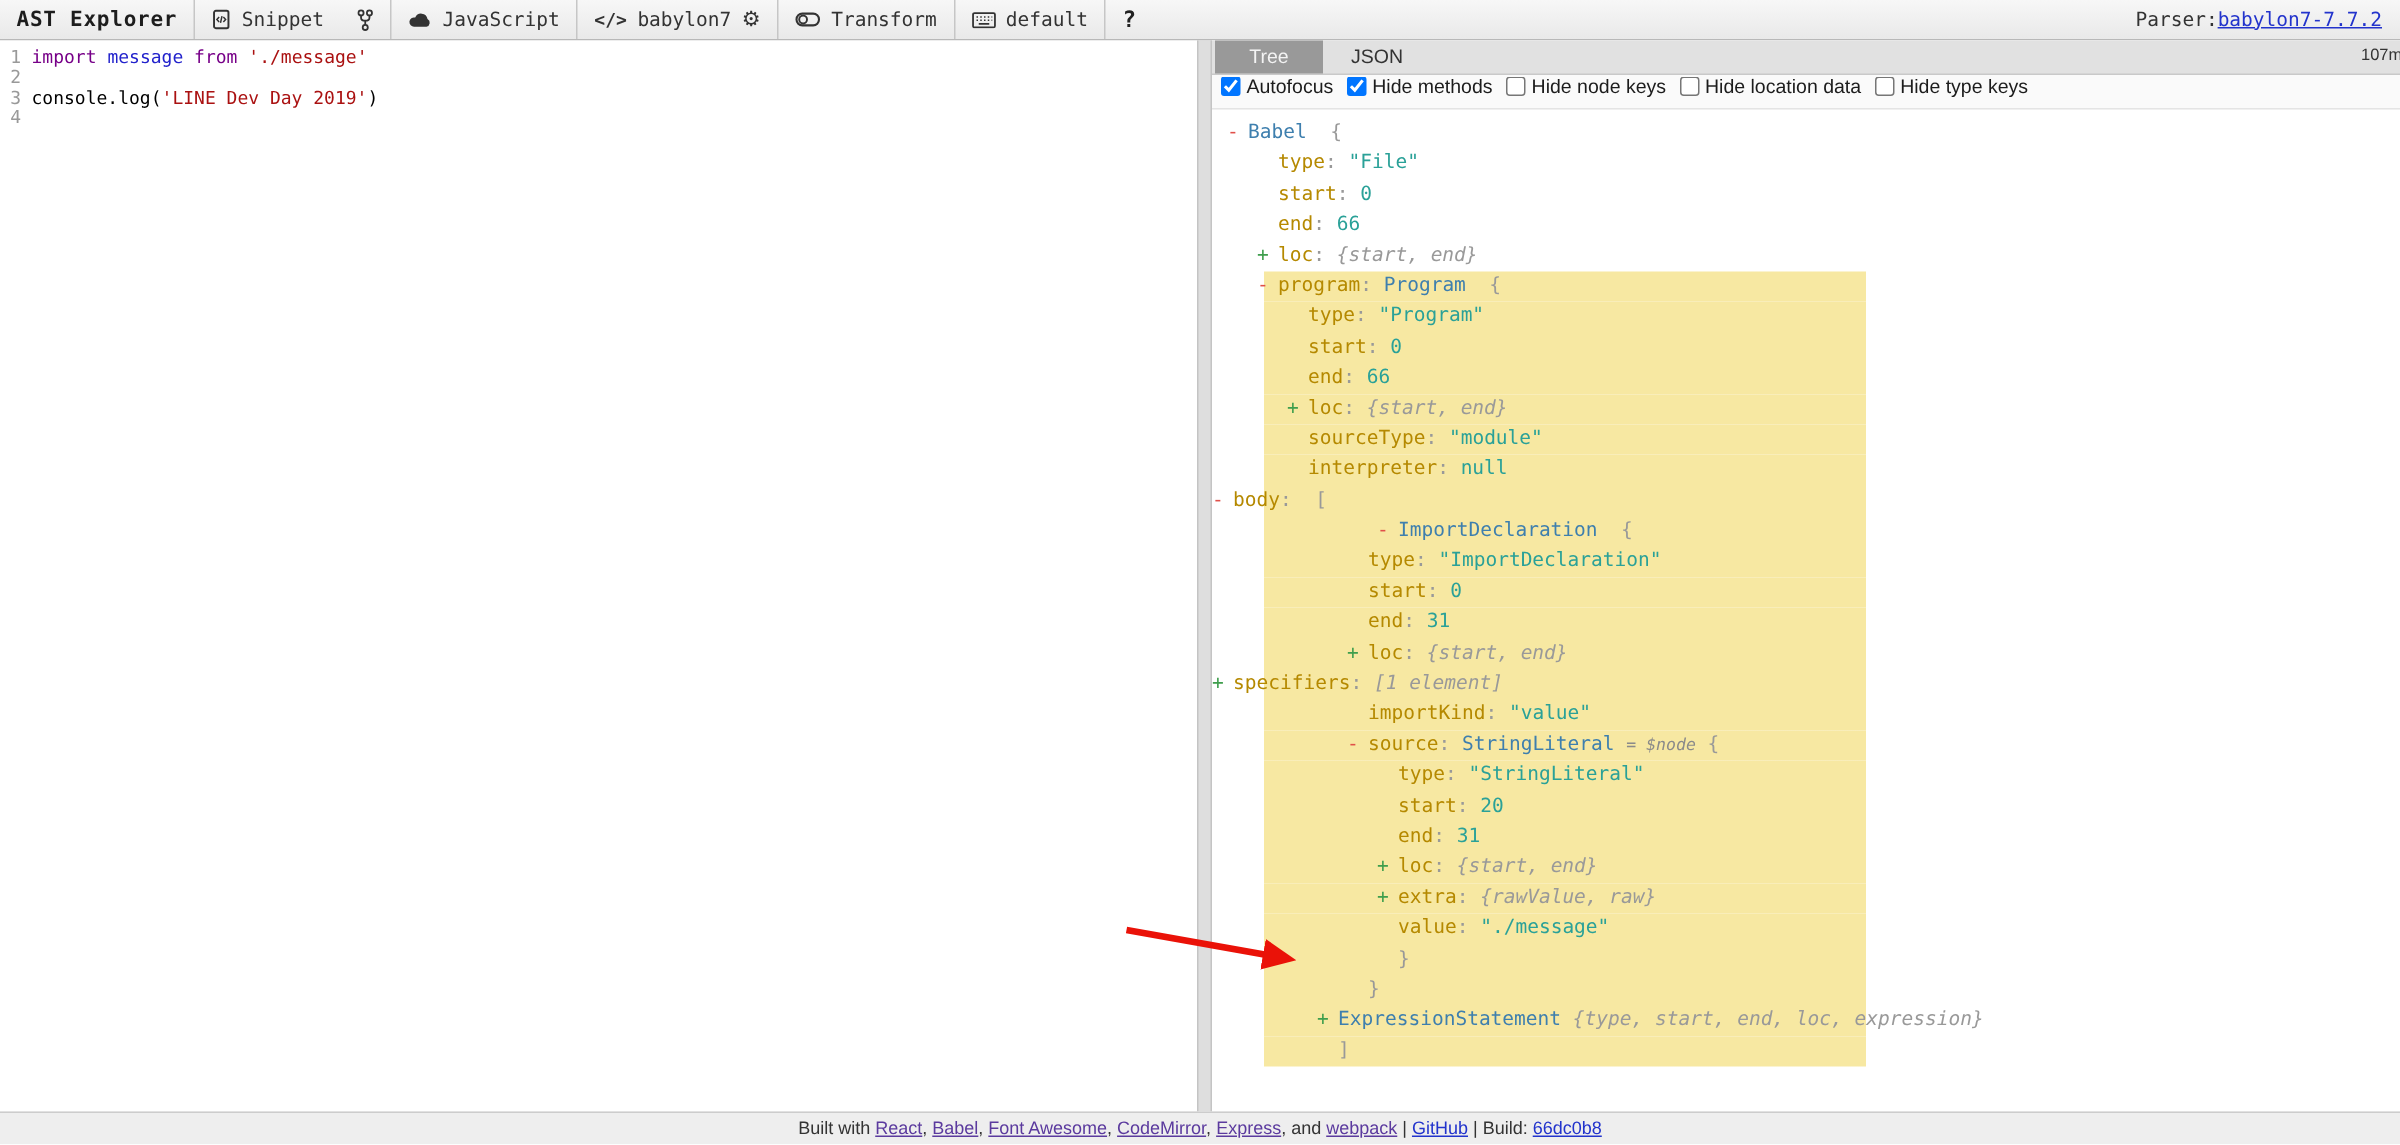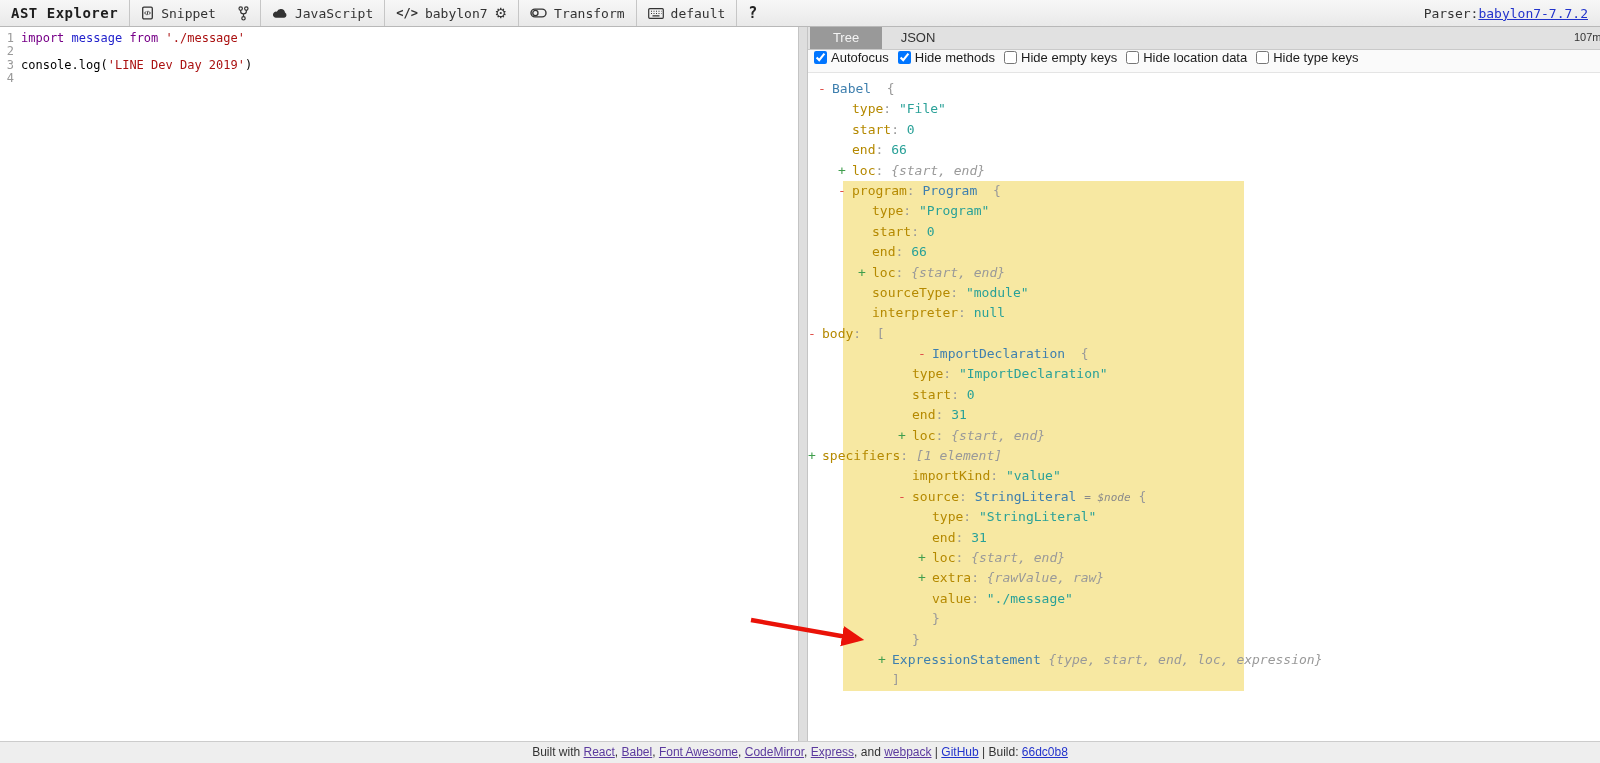--- a/index.html
+++ b/index.html
@@ -190,21 +190,21 @@
         <label class="option">
           <input type="checkbox" checked="" style="">
           <span>Autofocus</span>
         </label>
         <label class="option">
           <input type="checkbox" checked="" style="">
           <span>Hide methods</span>
         </label>
         <label class="option">
           <input type="checkbox" style="">
-          <span>Hide empty keys</span>
+          <span>Hide node keys</span>
         </label>
         <label class="option">
           <input type="checkbox" style="">
           <span>Hide location data</span>
         </label>
         <label class="option">
           <input type="checkbox" style="">
           <span>Hide type keys</span>
         </label>
       </div>
@@ -224,20 +224,21 @@
         <div class="trow hl" style=""><span class="toggle tg-minus">-</span><span class="c-key">body</span><span class="c-punct">:  [</span></div>
         <div class="trow hl" style="padding-left: 110px;"><span class="toggle tg-minus">-</span><span class="c-name">ImportDeclaration</span><span class="c-punct">  {</span></div>
         <div class="trow hl" style="padding-left: 90px;"><span class="toggle"></span><span class="c-key">type</span><span class="c-punct">: </span><span class="c-val">"ImportDeclaration"</span></div>
         <div class="trow hl" style="padding-left: 90px;"><span class="toggle"></span><span class="c-key">start</span><span class="c-punct">: </span><span class="c-val">0</span></div>
         <div class="trow hl" style="padding-left: 90px;"><span class="toggle"></span><span class="c-key">end</span><span class="c-punct">: </span><span class="c-val">31</span></div>
         <div class="trow hl" style="padding-left: 90px;"><span class="toggle tg-plus">+</span><span class="c-key">loc</span><span class="c-punct">: </span><span class="c-meta">{start, end}</span></div>
         <div class="trow hl" style=""><span class="toggle tg-plus">+</span><span class="c-key">specifiers</span><span class="c-punct">: </span><span class="c-meta">[1 element]</span></div>
         <div class="trow hl" style="padding-left: 90px;"><span class="toggle"></span><span class="c-key">importKind</span><span class="c-punct">: </span><span class="c-val">"value"</span></div>
         <div class="trow hl" style="padding-left: 90px;"><span class="toggle tg-minus">-</span><span class="c-key">source</span><span class="c-punct">: </span><span class="c-name">StringLiteral</span><span class="c-punct"> </span><span class="c-ref">= $node</span><span class="c-punct"> {</span></div>
         <div class="trow hl" style="padding-left: 110px;"><span class="toggle"></span><span class="c-key">type</span><span class="c-punct">: </span><span class="c-val">"StringLiteral"</span></div>
+        <div class="trow hl" style="padding-left: 110px;"><span class="toggle"></span><span class="c-key">start</span><span class="c-punct">: </span><span class="c-val">20</span></div>
         <div class="trow hl" style="padding-left: 110px;"><span class="toggle"></span><span class="c-key">end</span><span class="c-punct">: </span><span class="c-val">31</span></div>
         <div class="trow hl" style="padding-left: 110px;"><span class="toggle tg-plus">+</span><span class="c-key">loc</span><span class="c-punct">: </span><span class="c-meta">{start, end}</span></div>
         <div class="trow hl" style="padding-left: 110px;"><span class="toggle tg-plus">+</span><span class="c-key">extra</span><span class="c-punct">: </span><span class="c-meta">{rawValue, raw}</span></div>
         <div class="trow hl" style="padding-left: 110px;"><span class="toggle"></span><span class="c-key">value</span><span class="c-punct">: </span><span class="c-val">"./message"</span></div>
         <div class="trow hl" style="padding-left: 110px;"><span class="toggle"></span><span class="c-punct">}</span></div>
         <div class="trow hl" style="padding-left: 90px;"><span class="toggle"></span><span class="c-punct">}</span></div>
         <div class="trow hl" style="padding-left: 70px;"><span class="toggle tg-plus">+</span><span class="c-name">ExpressionStatement</span><span class="c-punct"> </span><span class="c-meta">{type, start, end, loc, expression}</span></div>
         <div class="trow hl" style="padding-left: 70px;"><span class="toggle"></span><span class="c-punct">]</span></div>
       </div>
   </div>

